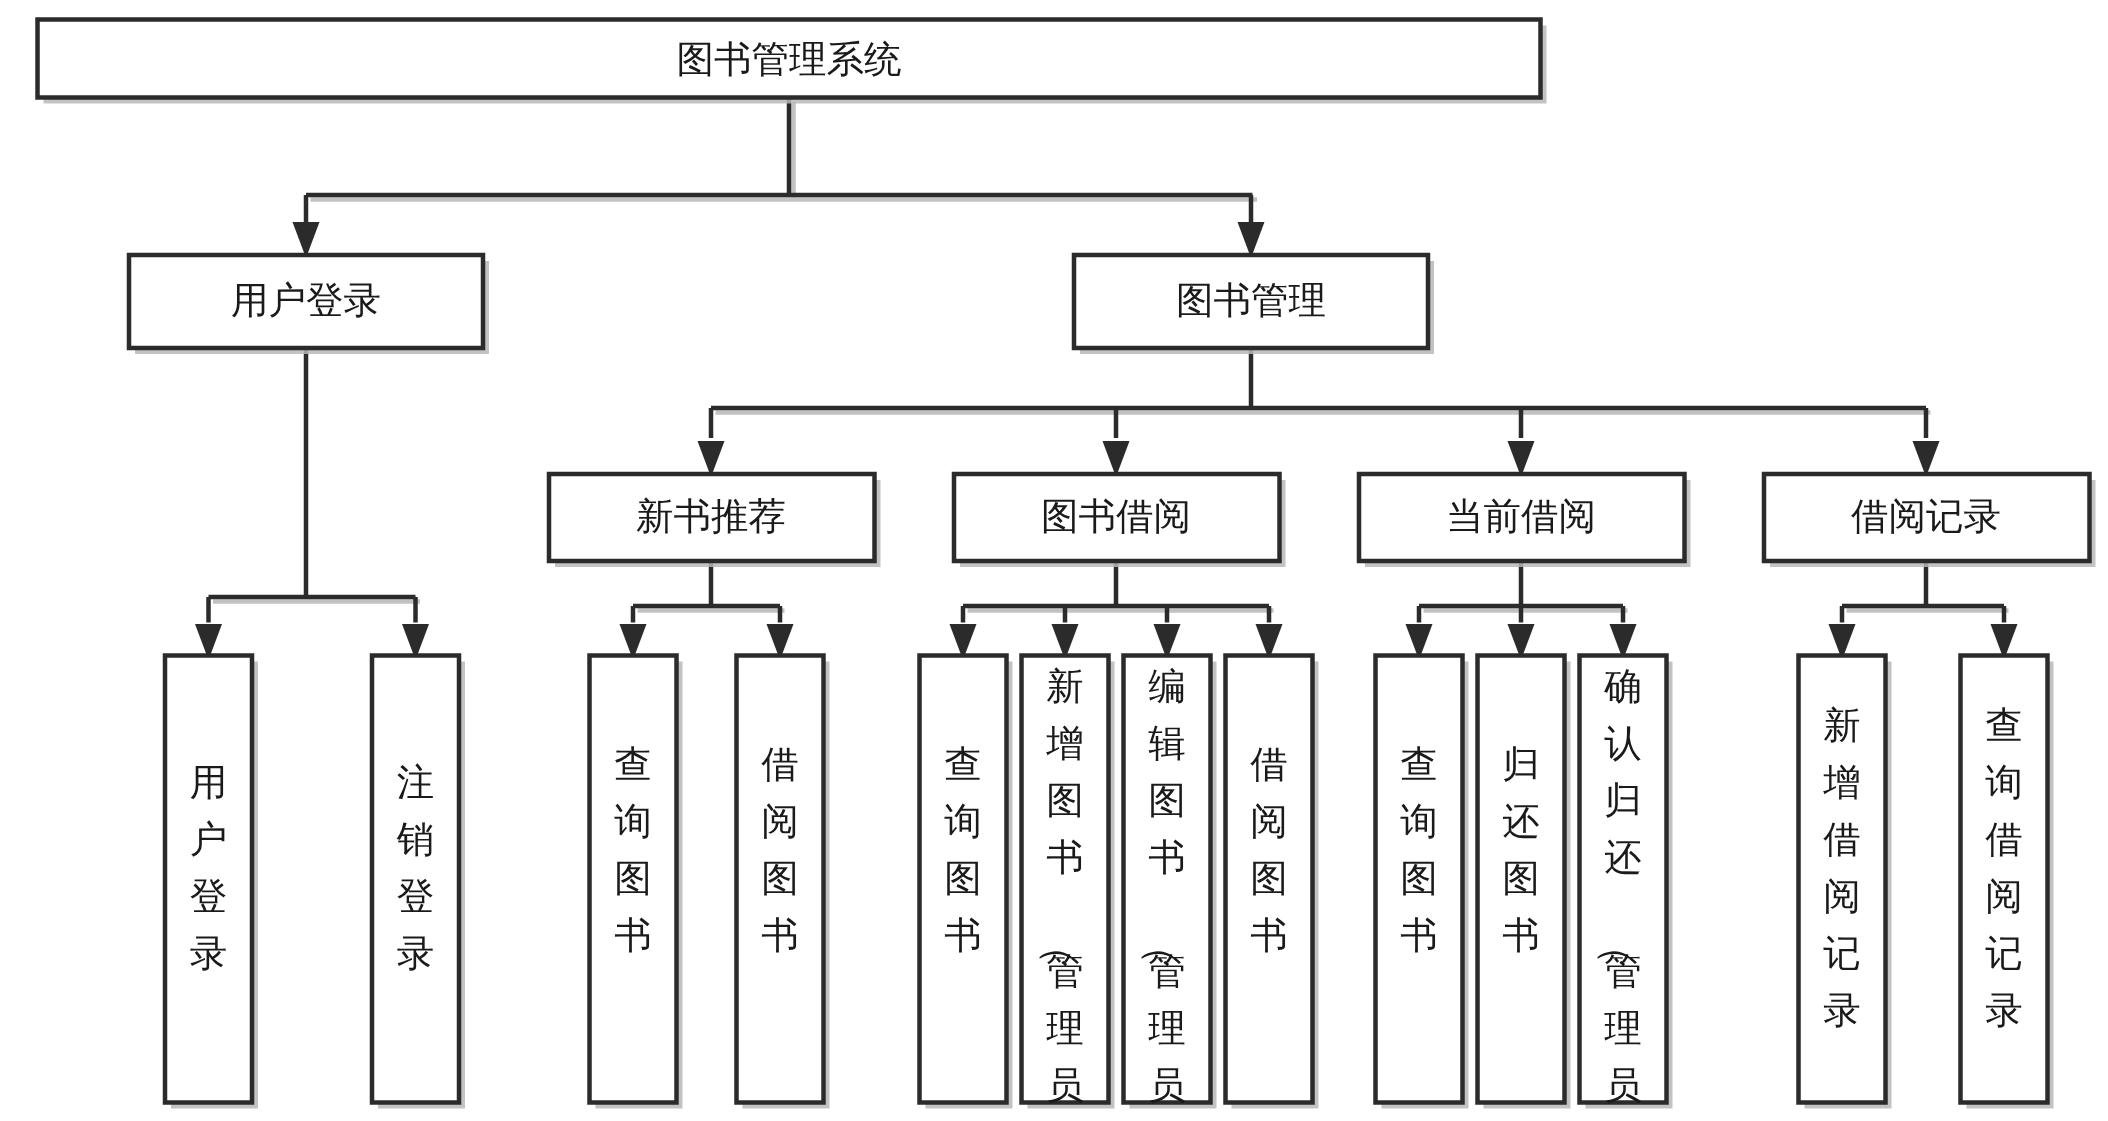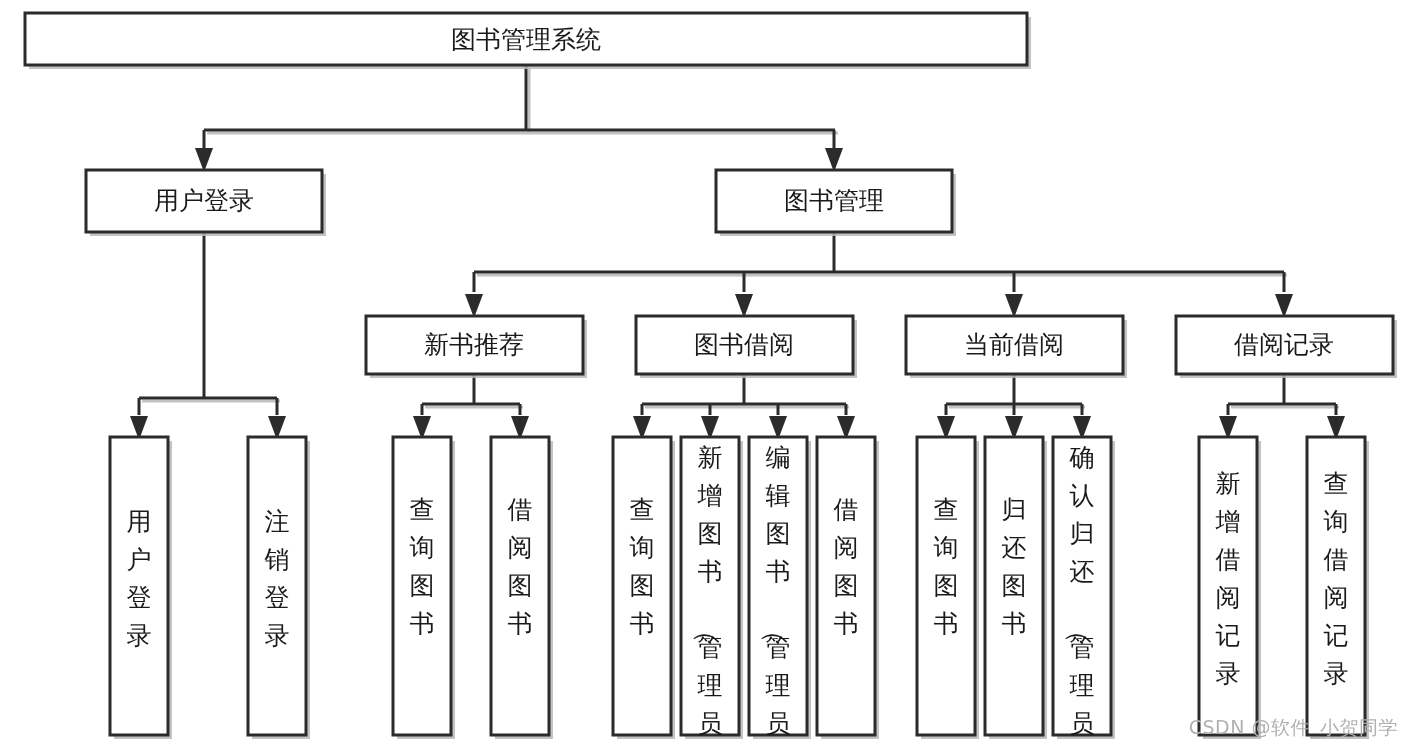--- a/index.html
+++ b/index.html
@@ -264,14 +264,13 @@
       <text class="leaf-label" x="1223" y="492"><tspan x="1223" y="492">新</tspan><tspan x="1223" y="530">增</tspan><tspan x="1223" y="568">借</tspan><tspan x="1223" y="606">阅</tspan><tspan x="1223" y="644">记</tspan><tspan x="1223" y="682">录</tspan></text>
     </g>
     <g>
       <rect class="node-shadow" x="1306" y="441" width="58" height="298"></rect>
       <rect class="node-rect" x="1302" y="437" width="58" height="298"></rect>
       <text class="leaf-label" x="1331" y="492"><tspan x="1331" y="492">查</tspan><tspan x="1331" y="530">询</tspan><tspan x="1331" y="568">借</tspan><tspan x="1331" y="606">阅</tspan><tspan x="1331" y="644">记</tspan><tspan x="1331" y="682">录</tspan></text>
     </g>
 
   </svg>
 
-  <div class="watermark">CSDN @软件_小贺同学</div>
 </div>
 
 </body></html>

